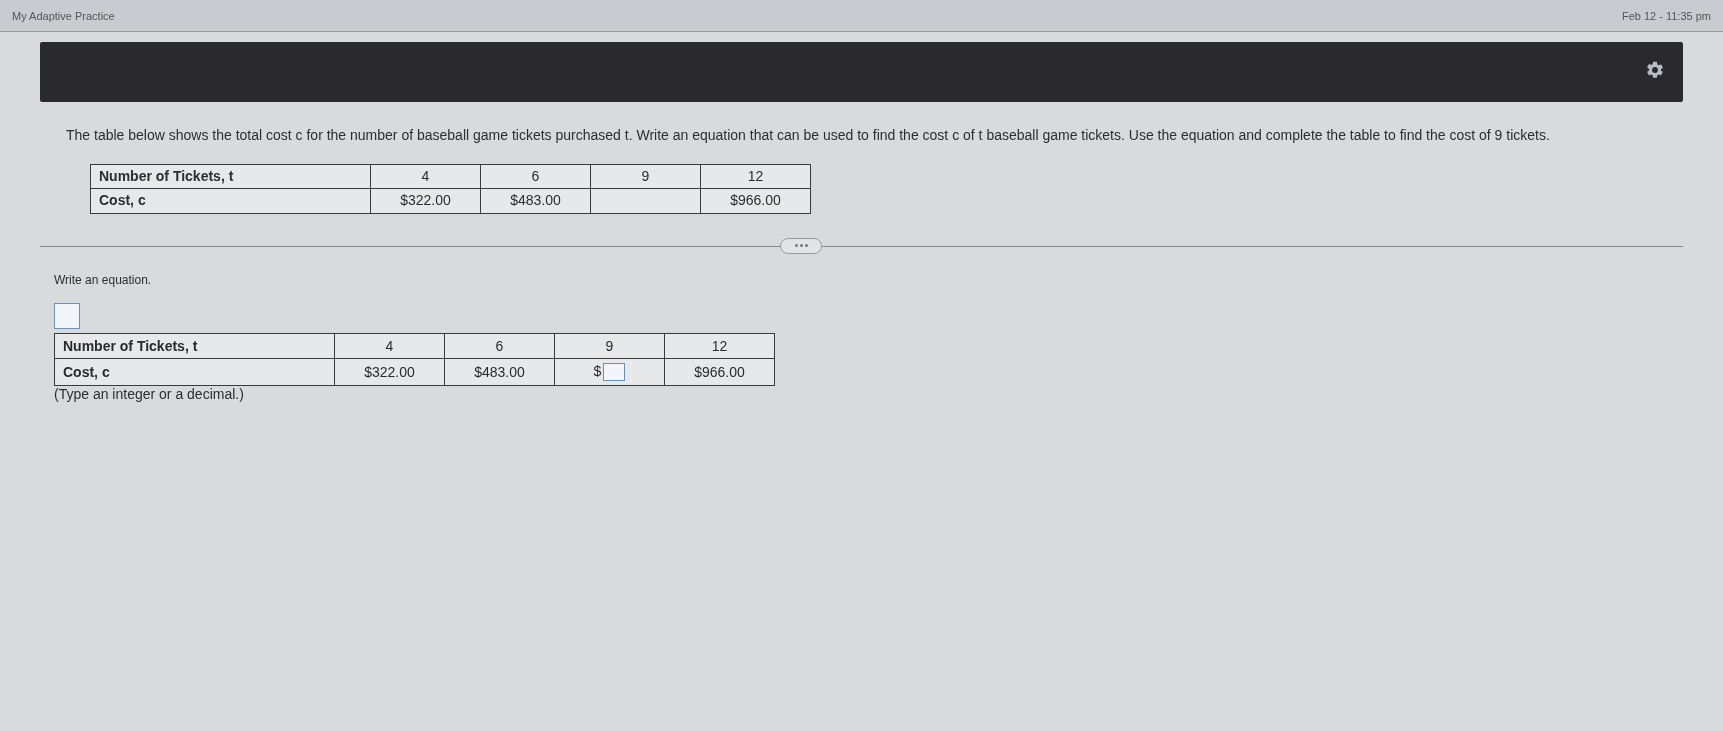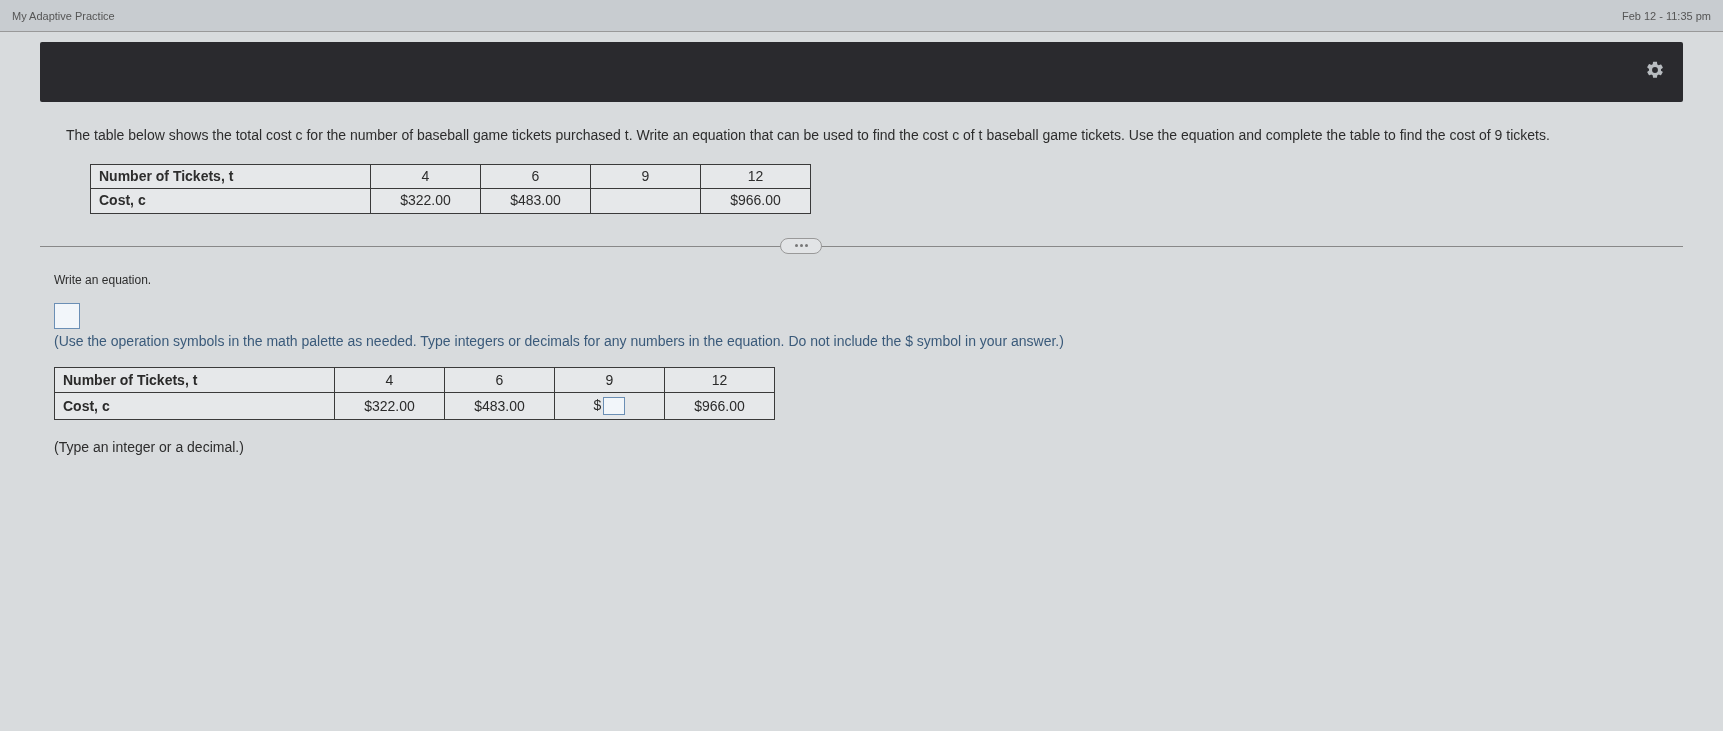--- a/index.html
+++ b/index.html
@@ -126,21 +126,21 @@
       display: inline-block;
       vertical-align: middle;
       margin-left: 2px;
     }
     .hint-text {
       font-size: 14px;
       color: #3a5a7a;
       margin-top: 2px;
       margin-bottom: 18px;
     }
-    .hint-text-black { font-size: 14px; color: #2d2d2d; margin-top: 19px; }
+    .hint-text-black { font-size: 14px; color: #2d2d2d; margin-top: 0; }
     .cost-cell-input { white-space: nowrap; }
   </style>
 </head>
 <body>
 
 <div class="top-bar">
   <span>My Adaptive Practice</span>
   <span>Feb 12 - 11:35 pm</span>
 </div>
 
@@ -188,21 +188,20 @@
     </div>
   </div>
 
   <div class="answer-section">
     <p class="section-label">Write an equation.</p>
 
     <div style="margin-bottom:4px;">
       <span class="input-box"></span>
     </div>
 
-    <p class="hint-text">(Use the operation symbols in the math palette as needed. Type integers or decimals for any numbers in the equation. Do not include the $ symbol in your answer.)</p>
 
 
     <table class="answer-table">
       <tbody>
           <tr>
         <td class="row-label">Number of Tickets, t</td>
         <td>4</td>
         <td>6</td>
         <td>9</td>
         <td>12</td>

